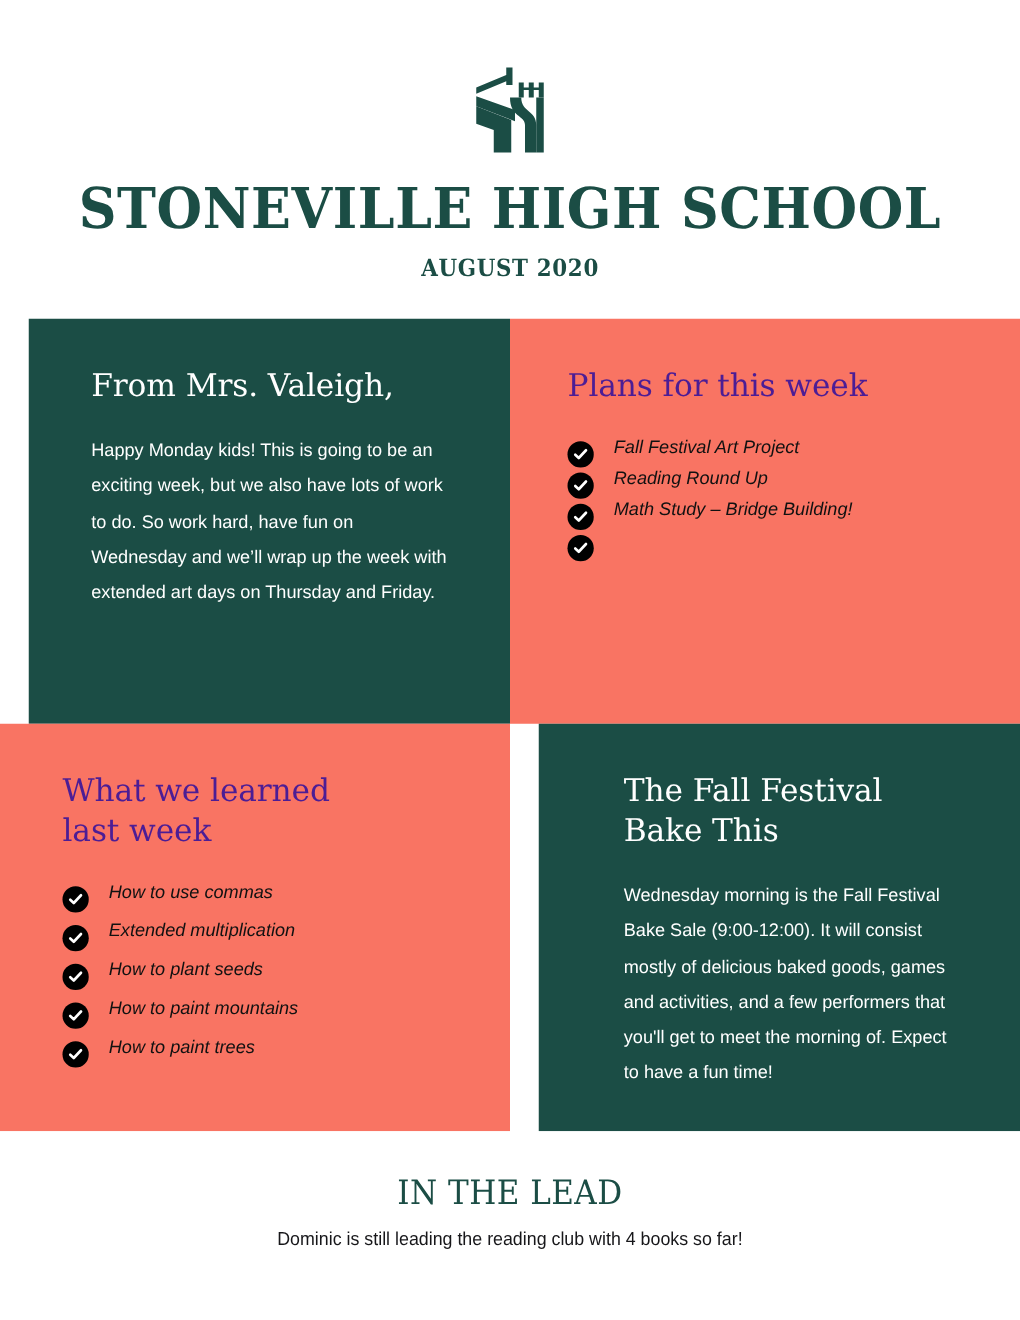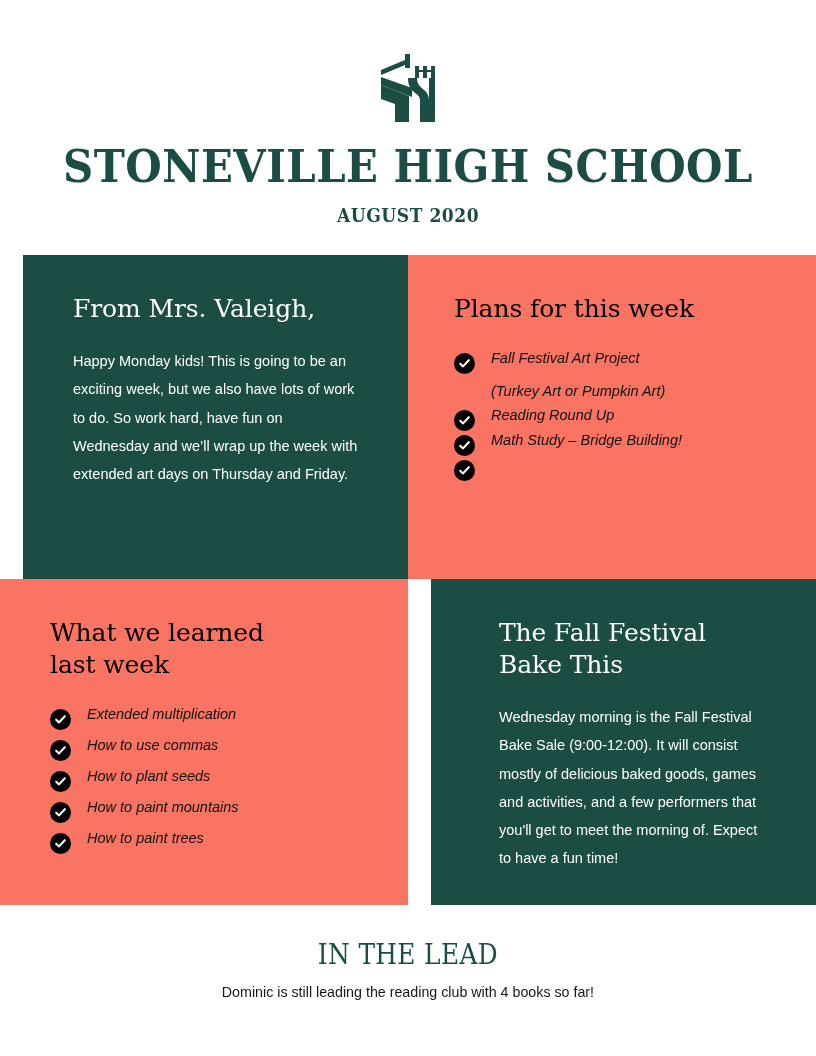--- a/index.html
+++ b/index.html
@@ -95,21 +95,21 @@
 
   .panel-heading {
     font-family: "DejaVu Serif", "Liberation Serif", serif;
     font-weight: 400;
     font-size: 25px;
     line-height: 1.28;
     margin: 0 0 0 0;
     letter-spacing: -0.1px;
   }
   .panel.green .panel-heading { color: #ffffff; }
-  .panel.coral .panel-heading { color: #000000; }
+  .panel.coral .panel-heading { color: #4c1d95; }
 
   .panel-body {
     font-family: "Liberation Sans", sans-serif;
     font-size: 14.5px;
     line-height: 1.95;
     margin-top: 22px;
     max-width: 315px;
   }
   .panel.green .panel-body { color: #ffffff; }
 
@@ -223,21 +223,20 @@
       <ul class="check-list list-right">
 
         <li class="check-item">
           <span class="check-icon">
             <svg width="13" height="13" viewBox="0 0 13 13">
                 <path d="M2.2 6.8 L5 9.4 L10.8 3.2" stroke="#ffffff" stroke-width="2.1" fill="none" stroke-linecap="round" stroke-linejoin="round"></path>
               </svg>
           </span>
           <span class="check-texts">
             <span class="check-line">Fall Festival Art Project</span>
-            <span class="check-line">(Turkey Art or Pumpkin Art)</span>
           </span>
         </li>
 
         <li class="check-item">
           <span class="check-icon">
             <svg width="13" height="13" viewBox="0 0 13 13">
                 <path d="M2.2 6.8 L5 9.4 L10.8 3.2" stroke="#ffffff" stroke-width="2.1" fill="none" stroke-linecap="round" stroke-linejoin="round"></path>
               </svg>
           </span>
           <span class="check-texts">
@@ -274,32 +273,32 @@
       </h2>
       <ul class="check-list list-left">
 
         <li class="check-item">
           <span class="check-icon">
             <svg width="13" height="13" viewBox="0 0 13 13">
                 <path d="M2.2 6.8 L5 9.4 L10.8 3.2" stroke="#ffffff" stroke-width="2.1" fill="none" stroke-linecap="round" stroke-linejoin="round"></path>
               </svg>
           </span>
           <span class="check-texts">
+            <span class="check-line">How to use commas</span>
+          </span>
+        </li>
+
+        <li class="check-item">
+          <span class="check-icon">
+            <svg width="13" height="13" viewBox="0 0 13 13">
+                <path d="M2.2 6.8 L5 9.4 L10.8 3.2" stroke="#ffffff" stroke-width="2.1" fill="none" stroke-linecap="round" stroke-linejoin="round"></path>
+              </svg>
+          </span>
+          <span class="check-texts">
             <span class="check-line">Extended multiplication</span>
-          </span>
-        </li>
-
-        <li class="check-item">
-          <span class="check-icon">
-            <svg width="13" height="13" viewBox="0 0 13 13">
-                <path d="M2.2 6.8 L5 9.4 L10.8 3.2" stroke="#ffffff" stroke-width="2.1" fill="none" stroke-linecap="round" stroke-linejoin="round"></path>
-              </svg>
-          </span>
-          <span class="check-texts">
-            <span class="check-line">How to use commas</span>
           </span>
         </li>
 
         <li class="check-item">
           <span class="check-icon">
             <svg width="13" height="13" viewBox="0 0 13 13">
                 <path d="M2.2 6.8 L5 9.4 L10.8 3.2" stroke="#ffffff" stroke-width="2.1" fill="none" stroke-linecap="round" stroke-linejoin="round"></path>
               </svg>
           </span>
           <span class="check-texts">

